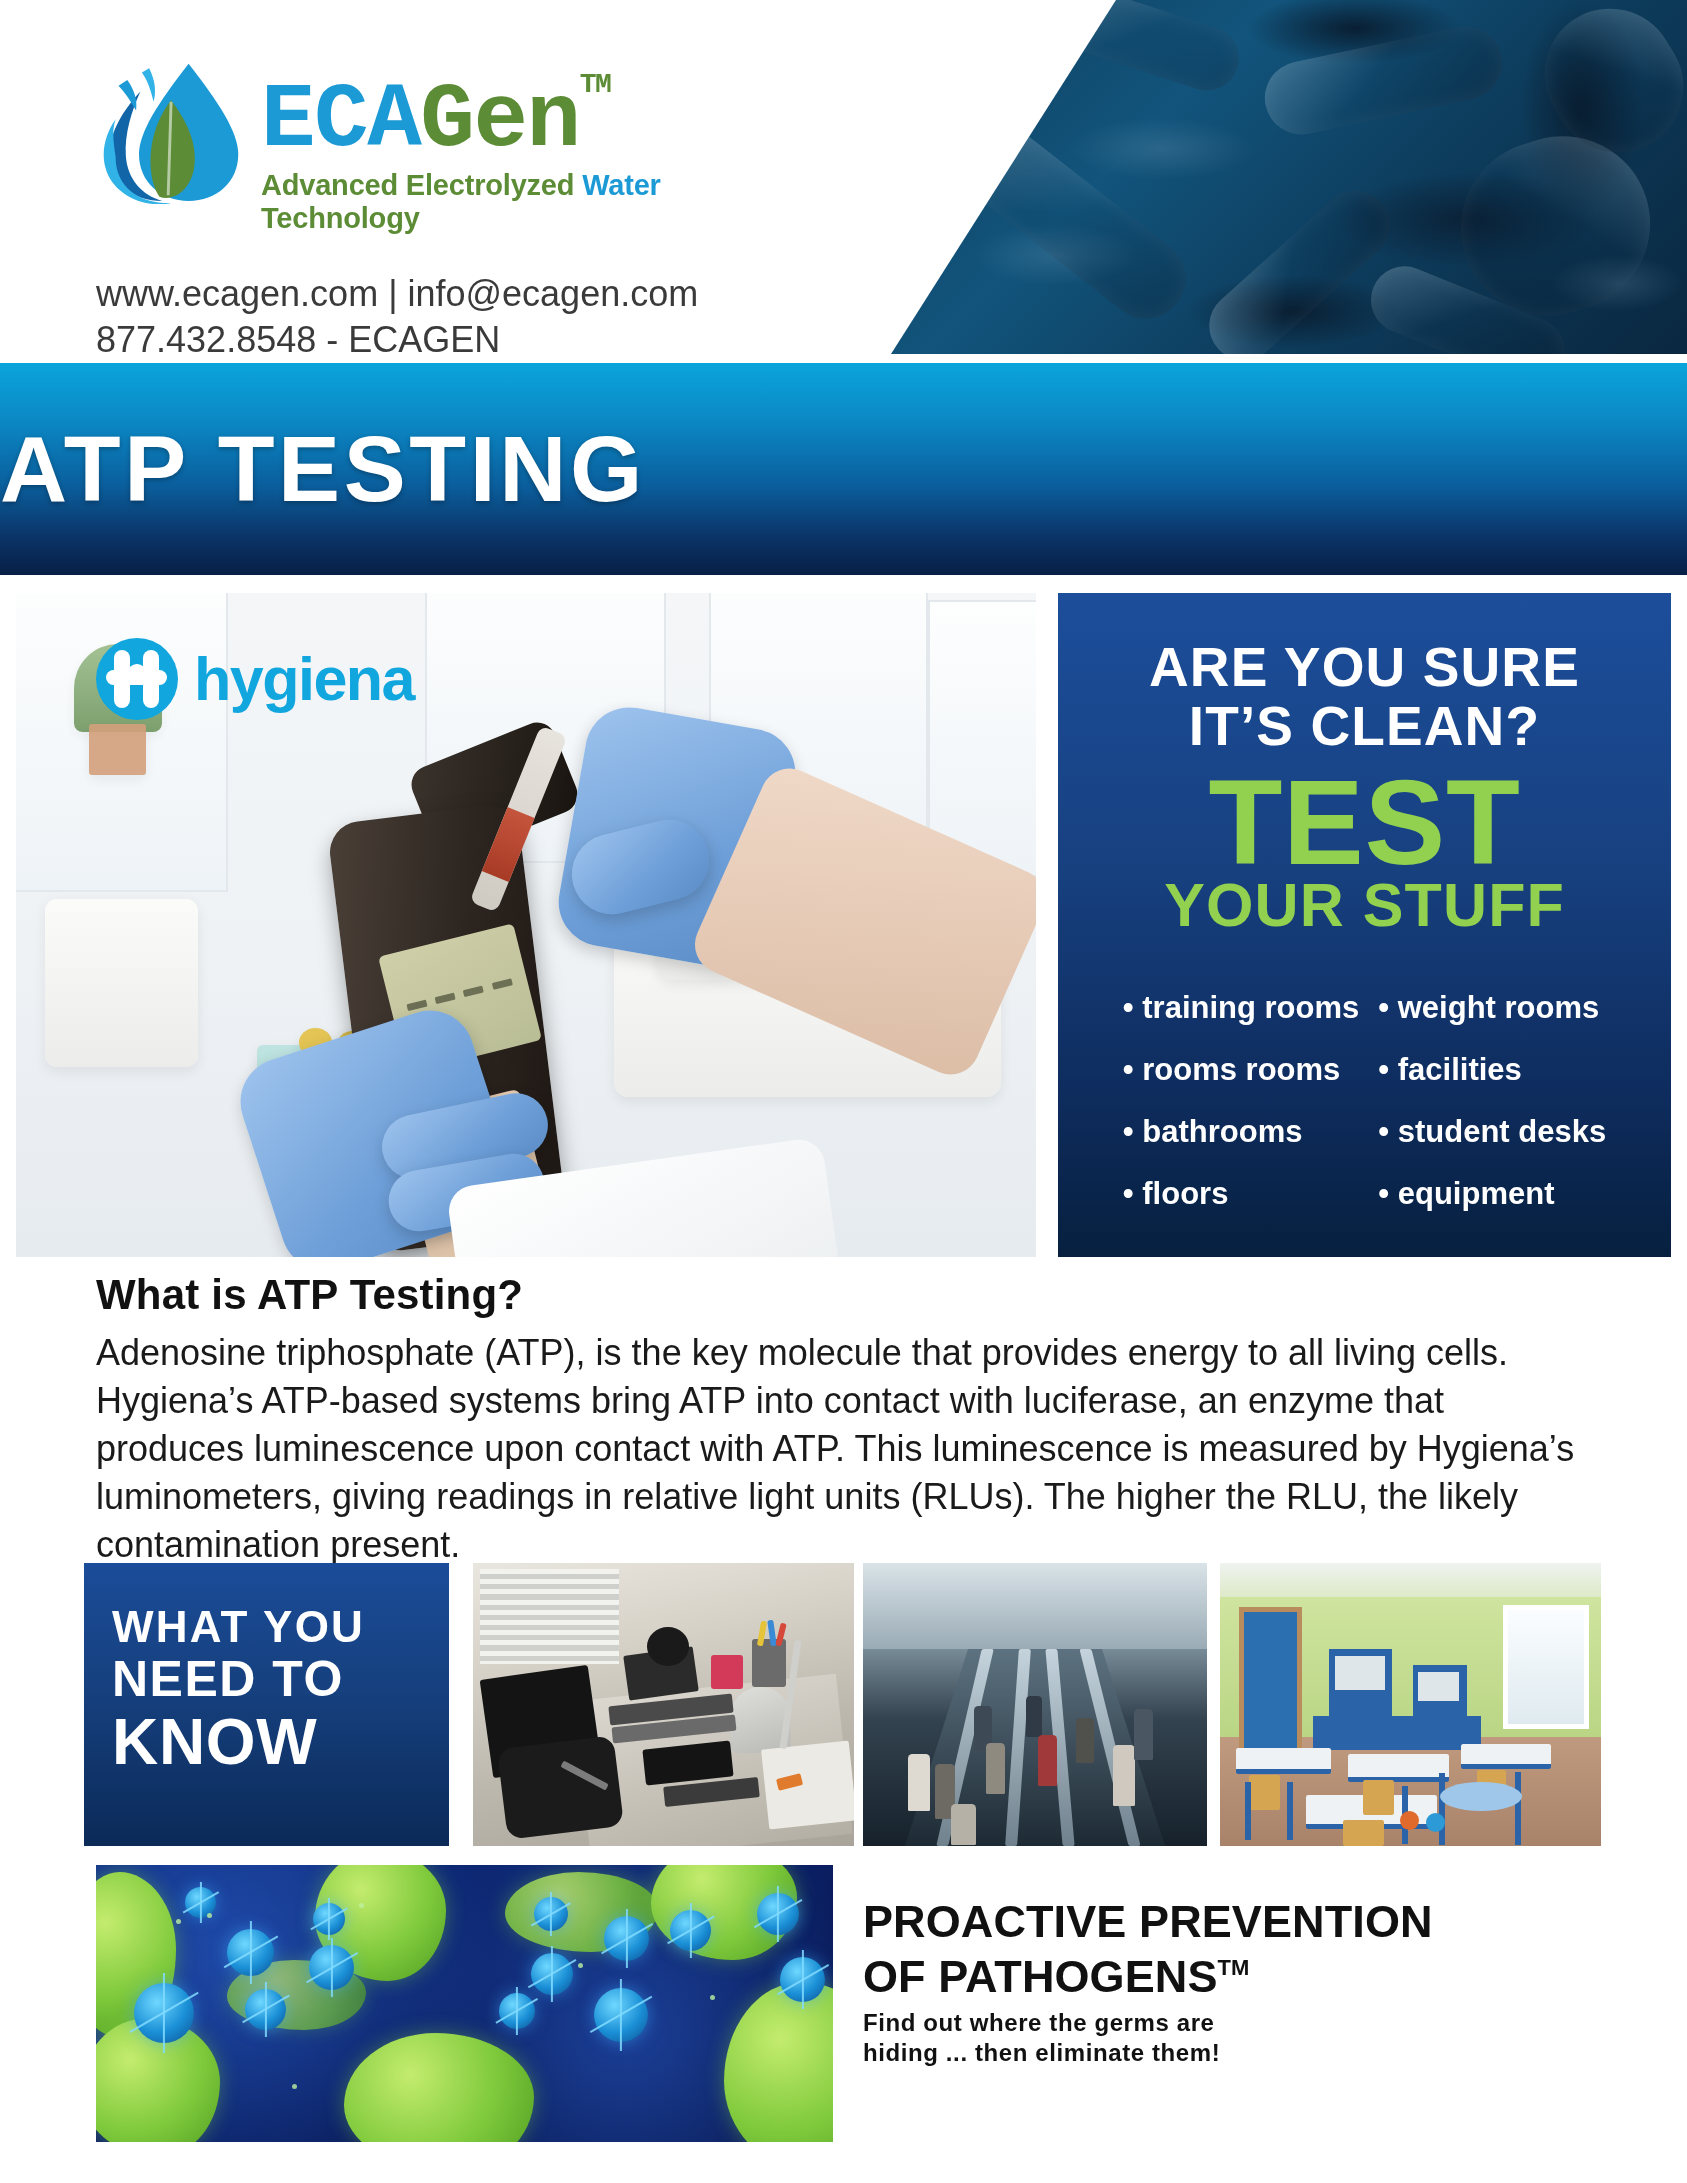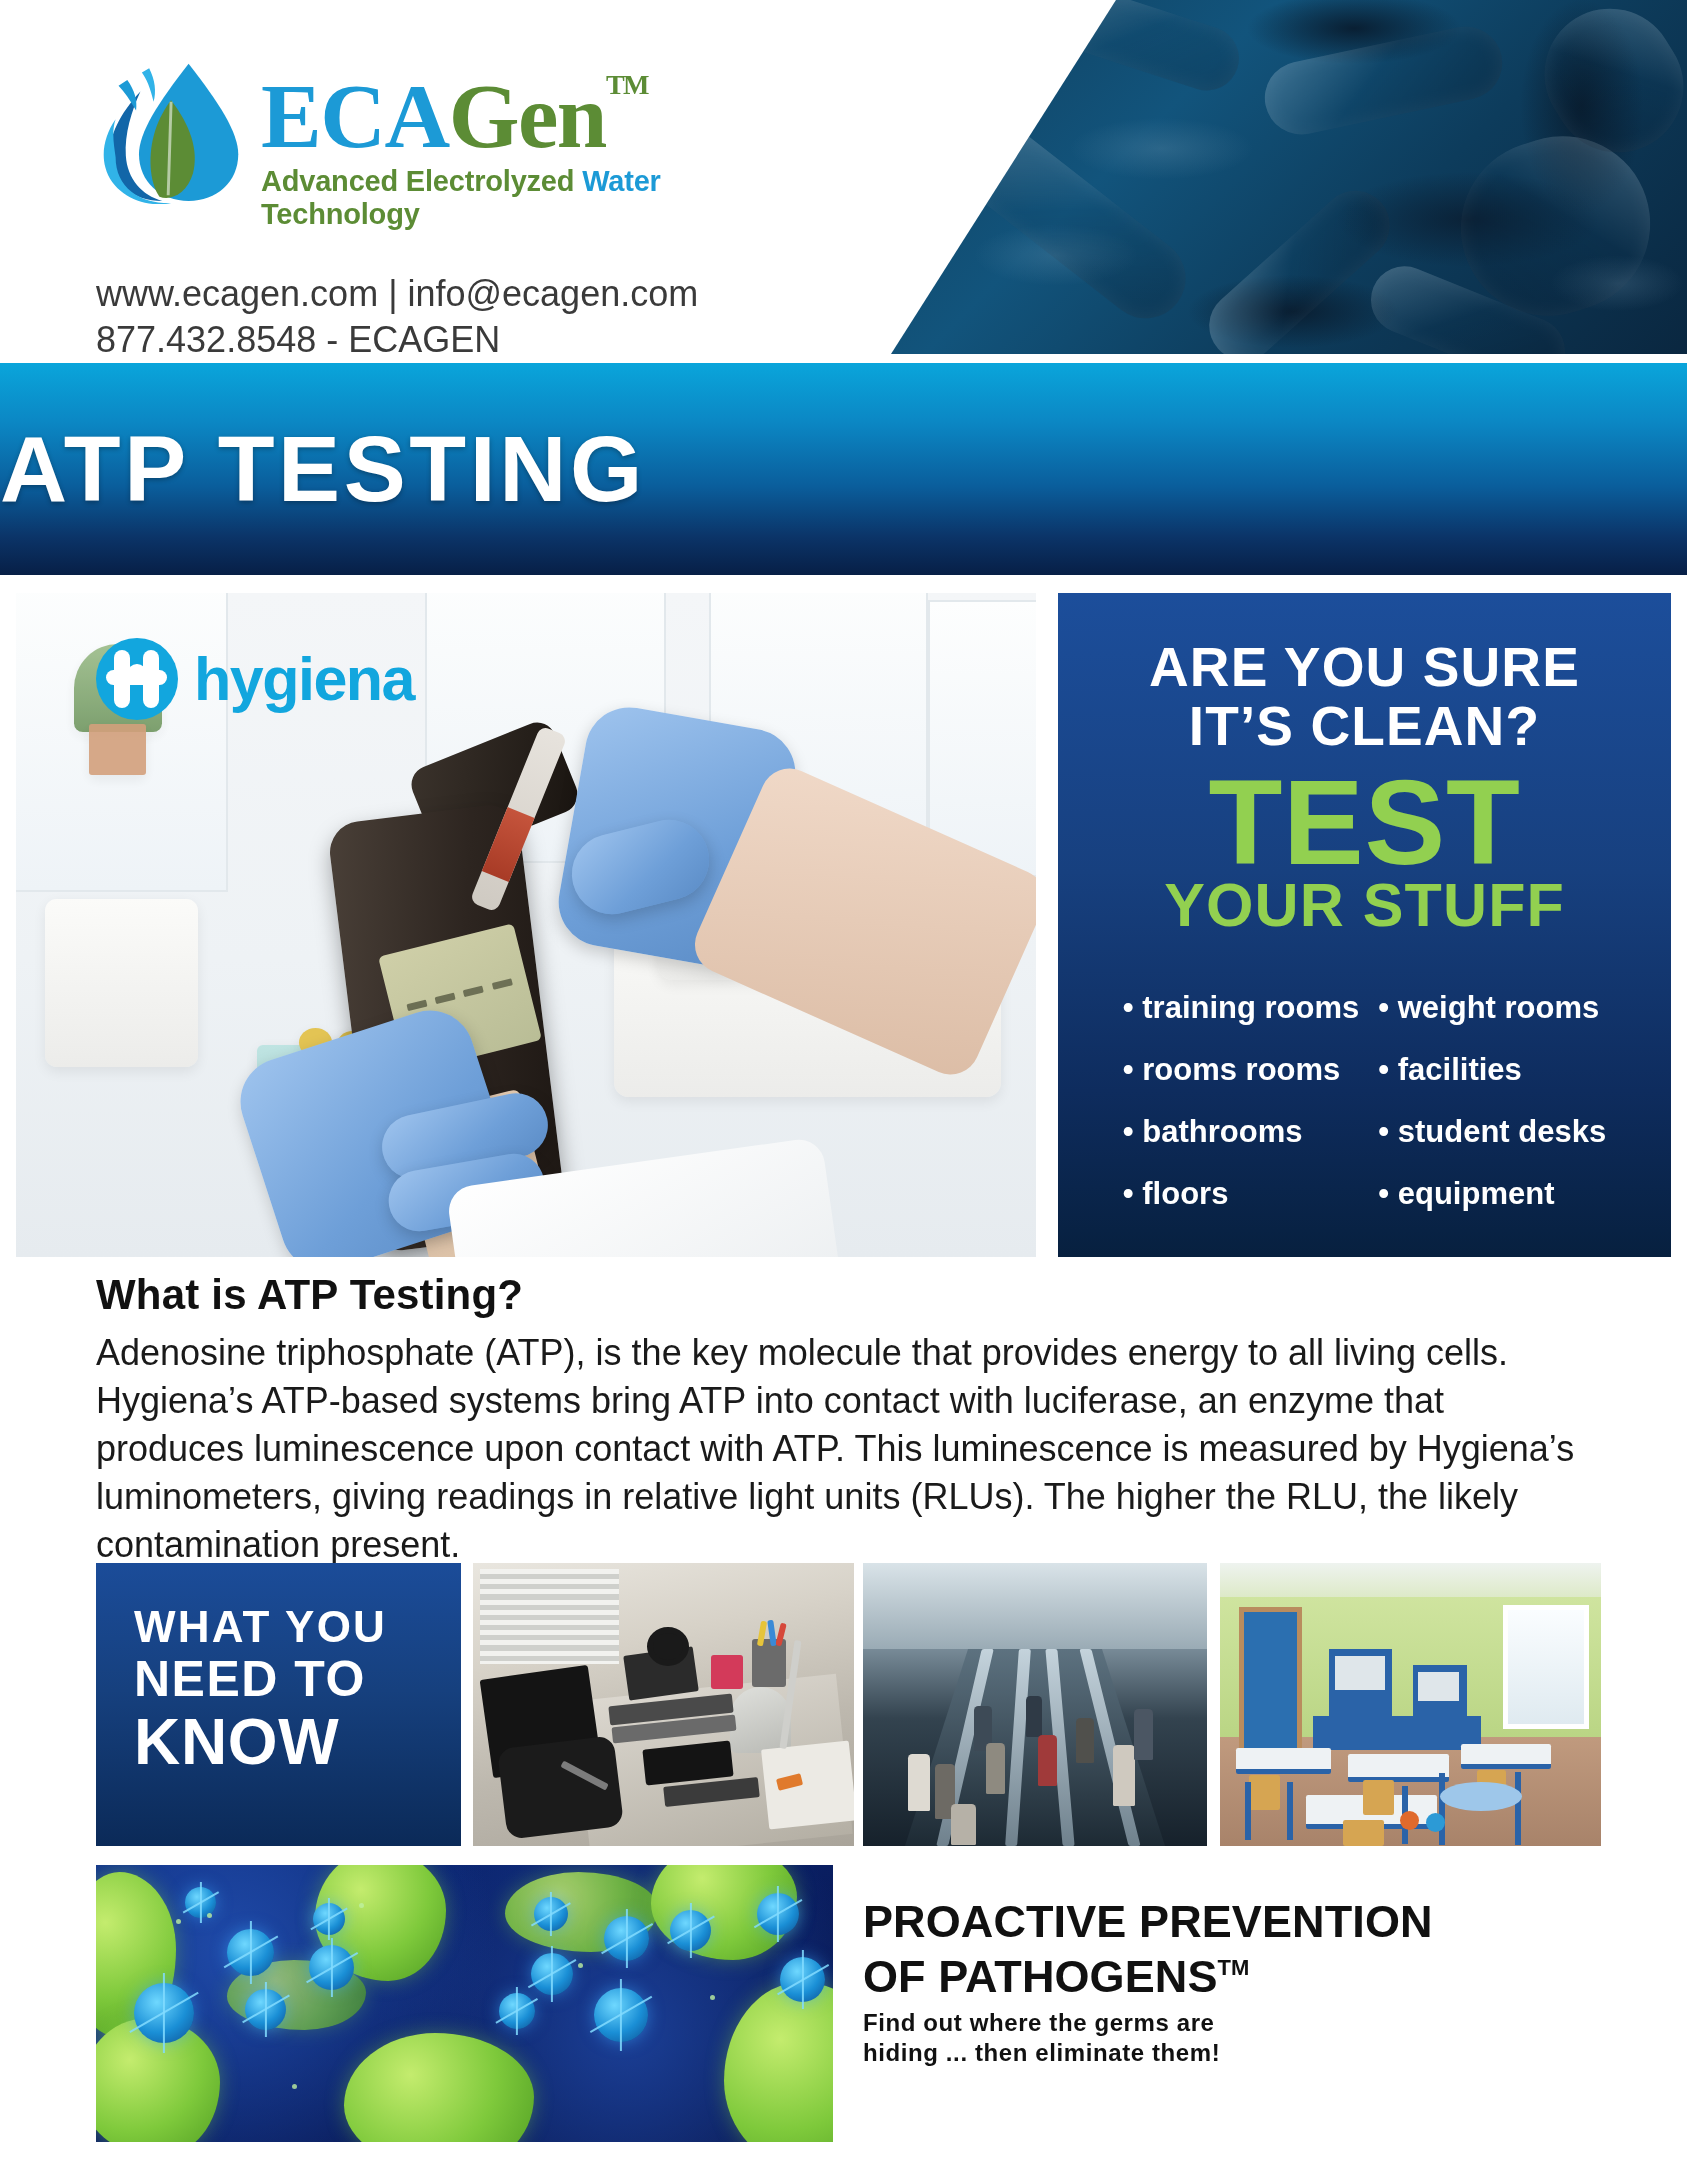--- a/index.html
+++ b/index.html
@@ -31,21 +31,21 @@
     position:absolute; border-radius:729px; opacity:.5;
     background:linear-gradient(140deg, rgba(190,215,230,.55), rgba(14,45,70,.15) 45%, rgba(6,20,36,.55));
     box-shadow: inset 0 0 20.4px rgba(255,255,255,.12);
   }
 
   
   .logo-wrap { position:absolute; left:95px; top:58px; width:657px; height:153px; }
   .logo-mark { position:absolute; left:0; top:0; width:150px; height:146px; }
   .logo-text { position:absolute; left:166px; top:13px; }
   .logo-eca {
-    font-family:Liberation Serif, serif;
+    font-family:Liberation Mono, monospace;
     font-weight:bold; font-size:91px; letter-spacing:-1.5px; line-height:1;
     display:inline-block;
   }
   .logo-eca .c-blue { color:#1C9AD6; }
   .logo-eca .c-green { color:#5C8C35; }
   .logo-tm { font-size:28px; color:#5C8C35; vertical-align:53px; font-weight:bold; }
   .logo-sub {
     margin-top:2.9px; font-size:29px; font-weight:bold; letter-spacing:-0.2px;
     font-family:"Liberation Sans Narrow","Liberation Sans",sans-serif;
   }
@@ -155,23 +155,23 @@
     font-size:42px; font-weight:bold; color:#111; letter-spacing:0.2px;
     font-family:"Liberation Sans Narrow","Liberation Sans",sans-serif;
   }
   .art-p {
     margin-top:10.2px; font-size:36px; line-height:1.33; color:#1a1a1a;
     font-family:"Liberation Sans Narrow","Liberation Sans",sans-serif;
   }
 
   
   .wyntk {
-    position:absolute; left:96px; top:1563px; width:365px; height:283px;
+    position:absolute; left:84px; top:1563px; width:365px; height:283px;
     background:linear-gradient(180deg,#1B4C99 0%, #16407E 45%, #0B2A58 100%);
-    color:#fff; padding:39px 0 0 38px;
+    color:#fff; padding:39px 0 0 28px;
     font-family:"Liberation Sans",sans-serif;
   }
   .wyntk .l1 { font-size:44px; font-weight:bold; letter-spacing:2.2px; line-height:1.12; }
   .wyntk .l2 { font-size:50px; font-weight:bold; letter-spacing:1.5px; line-height:1.12; }
   .wyntk .l3 { font-size:64px; font-weight:bold; letter-spacing:0.7px; line-height:1.12; }
 
   .ph { position:absolute; top:1563px; height:283px; overflow:hidden; }
   .ph1 { left:473px; width:381px;
     background:linear-gradient(168deg,#e9e6df 0%,#d7d2c8 30%,#bdb8ae 62%,#a9a49a 100%); }
   .ph2 { left:863px; width:344px;

